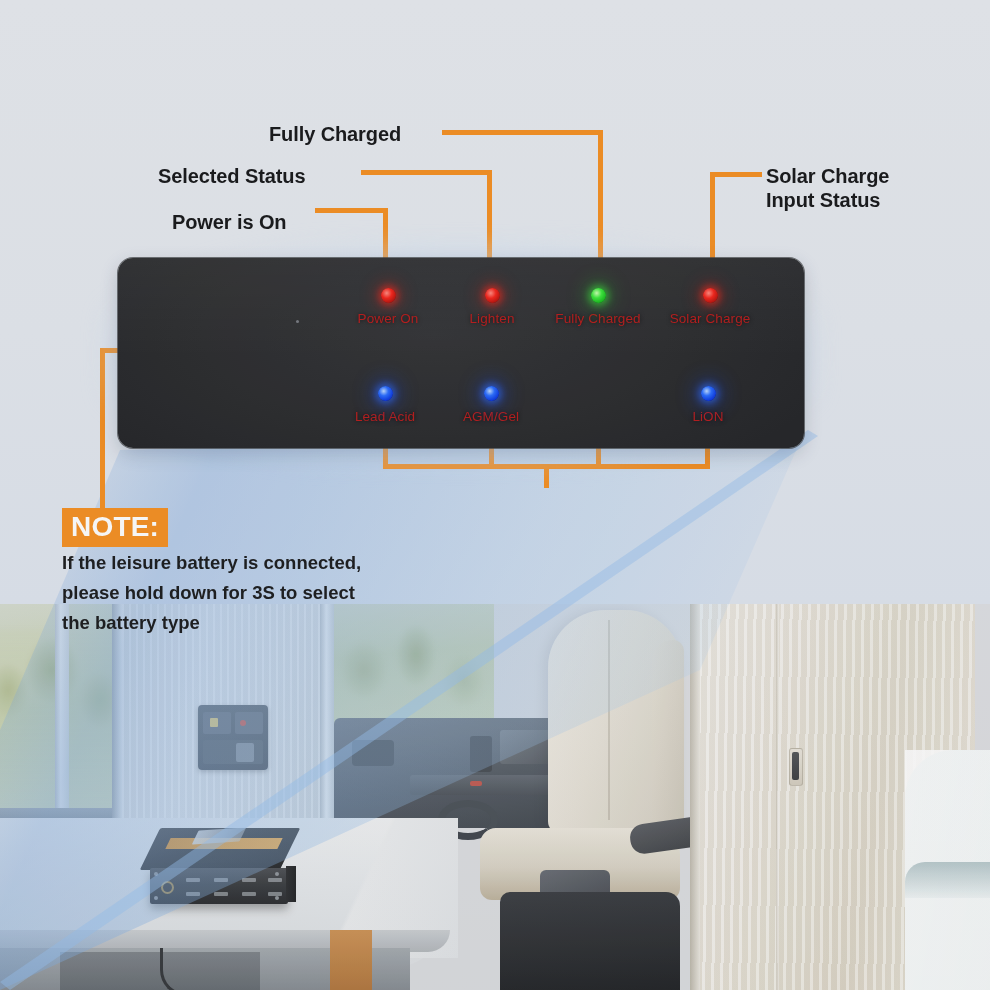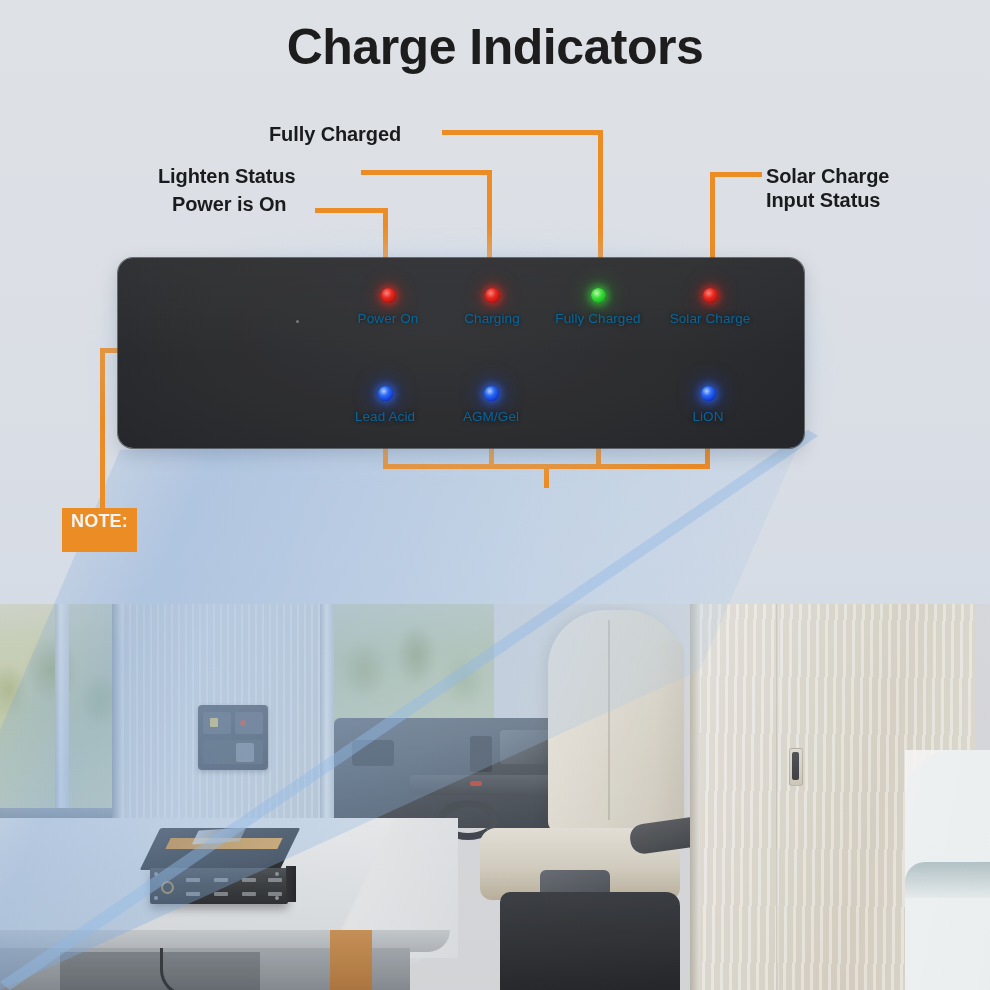--- a/index.html
+++ b/index.html
@@ -357,21 +357,21 @@
     position: absolute;
     font-size: 20px;
     font-weight: 700;
     color: #17181a;
     letter-spacing: -0.1px;
     line-height: 1.22;
     white-space: pre;
   }
   #lbl-fully   { left: 269px; top: 122px; }
   #lbl-status  { left: 158px; top: 164px; }
-  #lbl-power   { left: 172px; top: 192px; }
+  #lbl-power   { left: 172px; top: 210px; }
   #lbl-solar   { left: 766px; top: 164px; text-align: left; white-space: pre-line; }
   #lbl-battype {
     left: 395px; top: 485px; width: 320px;
     text-align: center; white-space: pre-line;
     font-size: 21px; line-height: 1.28;
   }
 
   
   .lead { position: absolute; background: #F59023; }
   .lead-v { width: 5px; }
@@ -459,34 +459,34 @@
       0 0 7px 3px rgba(60,225,60,0.58),
       0 0 18px 8px rgba(40,190,45,0.26);
   }
   .led.blue {
     background: radial-gradient(circle at 38% 34%, #bcd9ff 0%, #2a6dff 34%, #0a36e0 72%, #061f92 100%);
     box-shadow:
       0 0 7px 3px rgba(45,105,255,0.60),
       0 0 18px 9px rgba(25,70,220,0.28);
   }
   .led-label {
-    color: #0369a1;
+    color: #b91c1c;
     font-size: 13.5px;
     letter-spacing: 0.1px;
     text-shadow: 0 0 4px rgba(0,0,0,0.7);
   }
 
   
   #note-badge {
     position: absolute; left: 62px; top: 508px;
     background: #F59023;
     color: #ffffff;
-    font-size: 18px;
+    font-size: 28px;
     font-weight: 700;
-    padding: 3px 9px 20px;
+    padding: 3px 9px 4px;
     letter-spacing: 0.2px;
   }
   #note-body {
     position: absolute; left: 62px; top: 548px; width: 370px;
     font-size: 18.5px;
     font-weight: 700;
     color: #1b1c1e;
     line-height: 1.62;
     white-space: pre-line;
   }
@@ -576,21 +576,20 @@
     <div class="ph" id="seat-teal-fold"></div>
 
     <div class="ph" id="photo-haze"></div>
   </div>
 
   <div id="bg-top"></div>
 
   <div id="beam"></div>
   <div id="beam-edge"></div>
 
-  <div id="title">Charge Indicators</div>
 
   <div class="lead lead-h" style="left:315px; top:208px; width:73px;"></div>
   <div class="lead lead-v" style="left:383px; top:208px; height:86px;"></div>
 
   <div class="lead lead-h" style="left:361px; top:170px; width:131px;"></div>
   <div class="lead lead-v" style="left:487px; top:170px; height:124px;"></div>
 
   <div class="lead lead-h" style="left:442px; top:130px; width:161px;"></div>
   <div class="lead lead-v" style="left:598px; top:130px; height:164px;"></div>
 
@@ -601,40 +600,40 @@
   <div class="lead lead-v" style="left:100px; top:348px; height:164px;"></div>
 
   <div class="lead lead-v" style="left:383px; top:418px; height:50px;"></div>
   <div class="lead lead-v" style="left:489px; top:418px; height:50px;"></div>
   <div class="lead lead-v" style="left:596px; top:418px; height:50px;"></div>
   <div class="lead lead-v" style="left:705px; top:418px; height:50px;"></div>
   <div class="lead lead-h" style="left:383px; top:464px; width:327px;"></div>
   <div class="lead lead-v" style="left:544px; top:464px; height:24px;"></div>
 
   <div class="callout" id="lbl-fully">Fully Charged</div>
-  <div class="callout" id="lbl-status">Lighten Status</div>
+  <div class="callout" id="lbl-status">Selected Status</div>
   <div class="callout" id="lbl-power">Power is On</div>
   <div class="callout" id="lbl-solar">Solar Charge
 Input Status</div>
 
   <div id="panel-glow"></div>
   <div id="panel">
     <div id="panel-tex"></div>
     <div id="panel-sheen"></div>
     <div id="panel-dot"></div>
   </div>
 
 
   <div class="led-cell" style="left:328px; top:288px;">
     <div class="led red"></div>
     <div class="led-label">Power On</div>
   </div>
   <div class="led-cell" style="left:432px; top:288px;">
     <div class="led red"></div>
-    <div class="led-label">Charging</div>
+    <div class="led-label">Lighten</div>
   </div>
   <div class="led-cell" style="left:538px; top:288px;">
     <div class="led green"></div>
     <div class="led-label">Fully Charged</div>
   </div>
   <div class="led-cell" style="left:650px; top:288px;">
     <div class="led red"></div>
     <div class="led-label">Solar Charge</div>
   </div>
 
@@ -645,15 +644,18 @@
   <div class="led-cell" style="left:325px; top:386px;">
     <div class="led blue"></div>
     <div class="led-label">Lead Acid</div>
   </div>
   <div class="led-cell" style="left:648px; top:386px;">
     <div class="led blue"></div>
     <div class="led-label">LiON</div>
   </div>
 
   <div id="note-badge">NOTE:</div>
+  <div id="note-body">If the leisure battery is connected,
+please hold down for 3S to select
+the battery type</div>
 
   <div id="bg-noise"></div>
 </div>
 
 </body></html>

